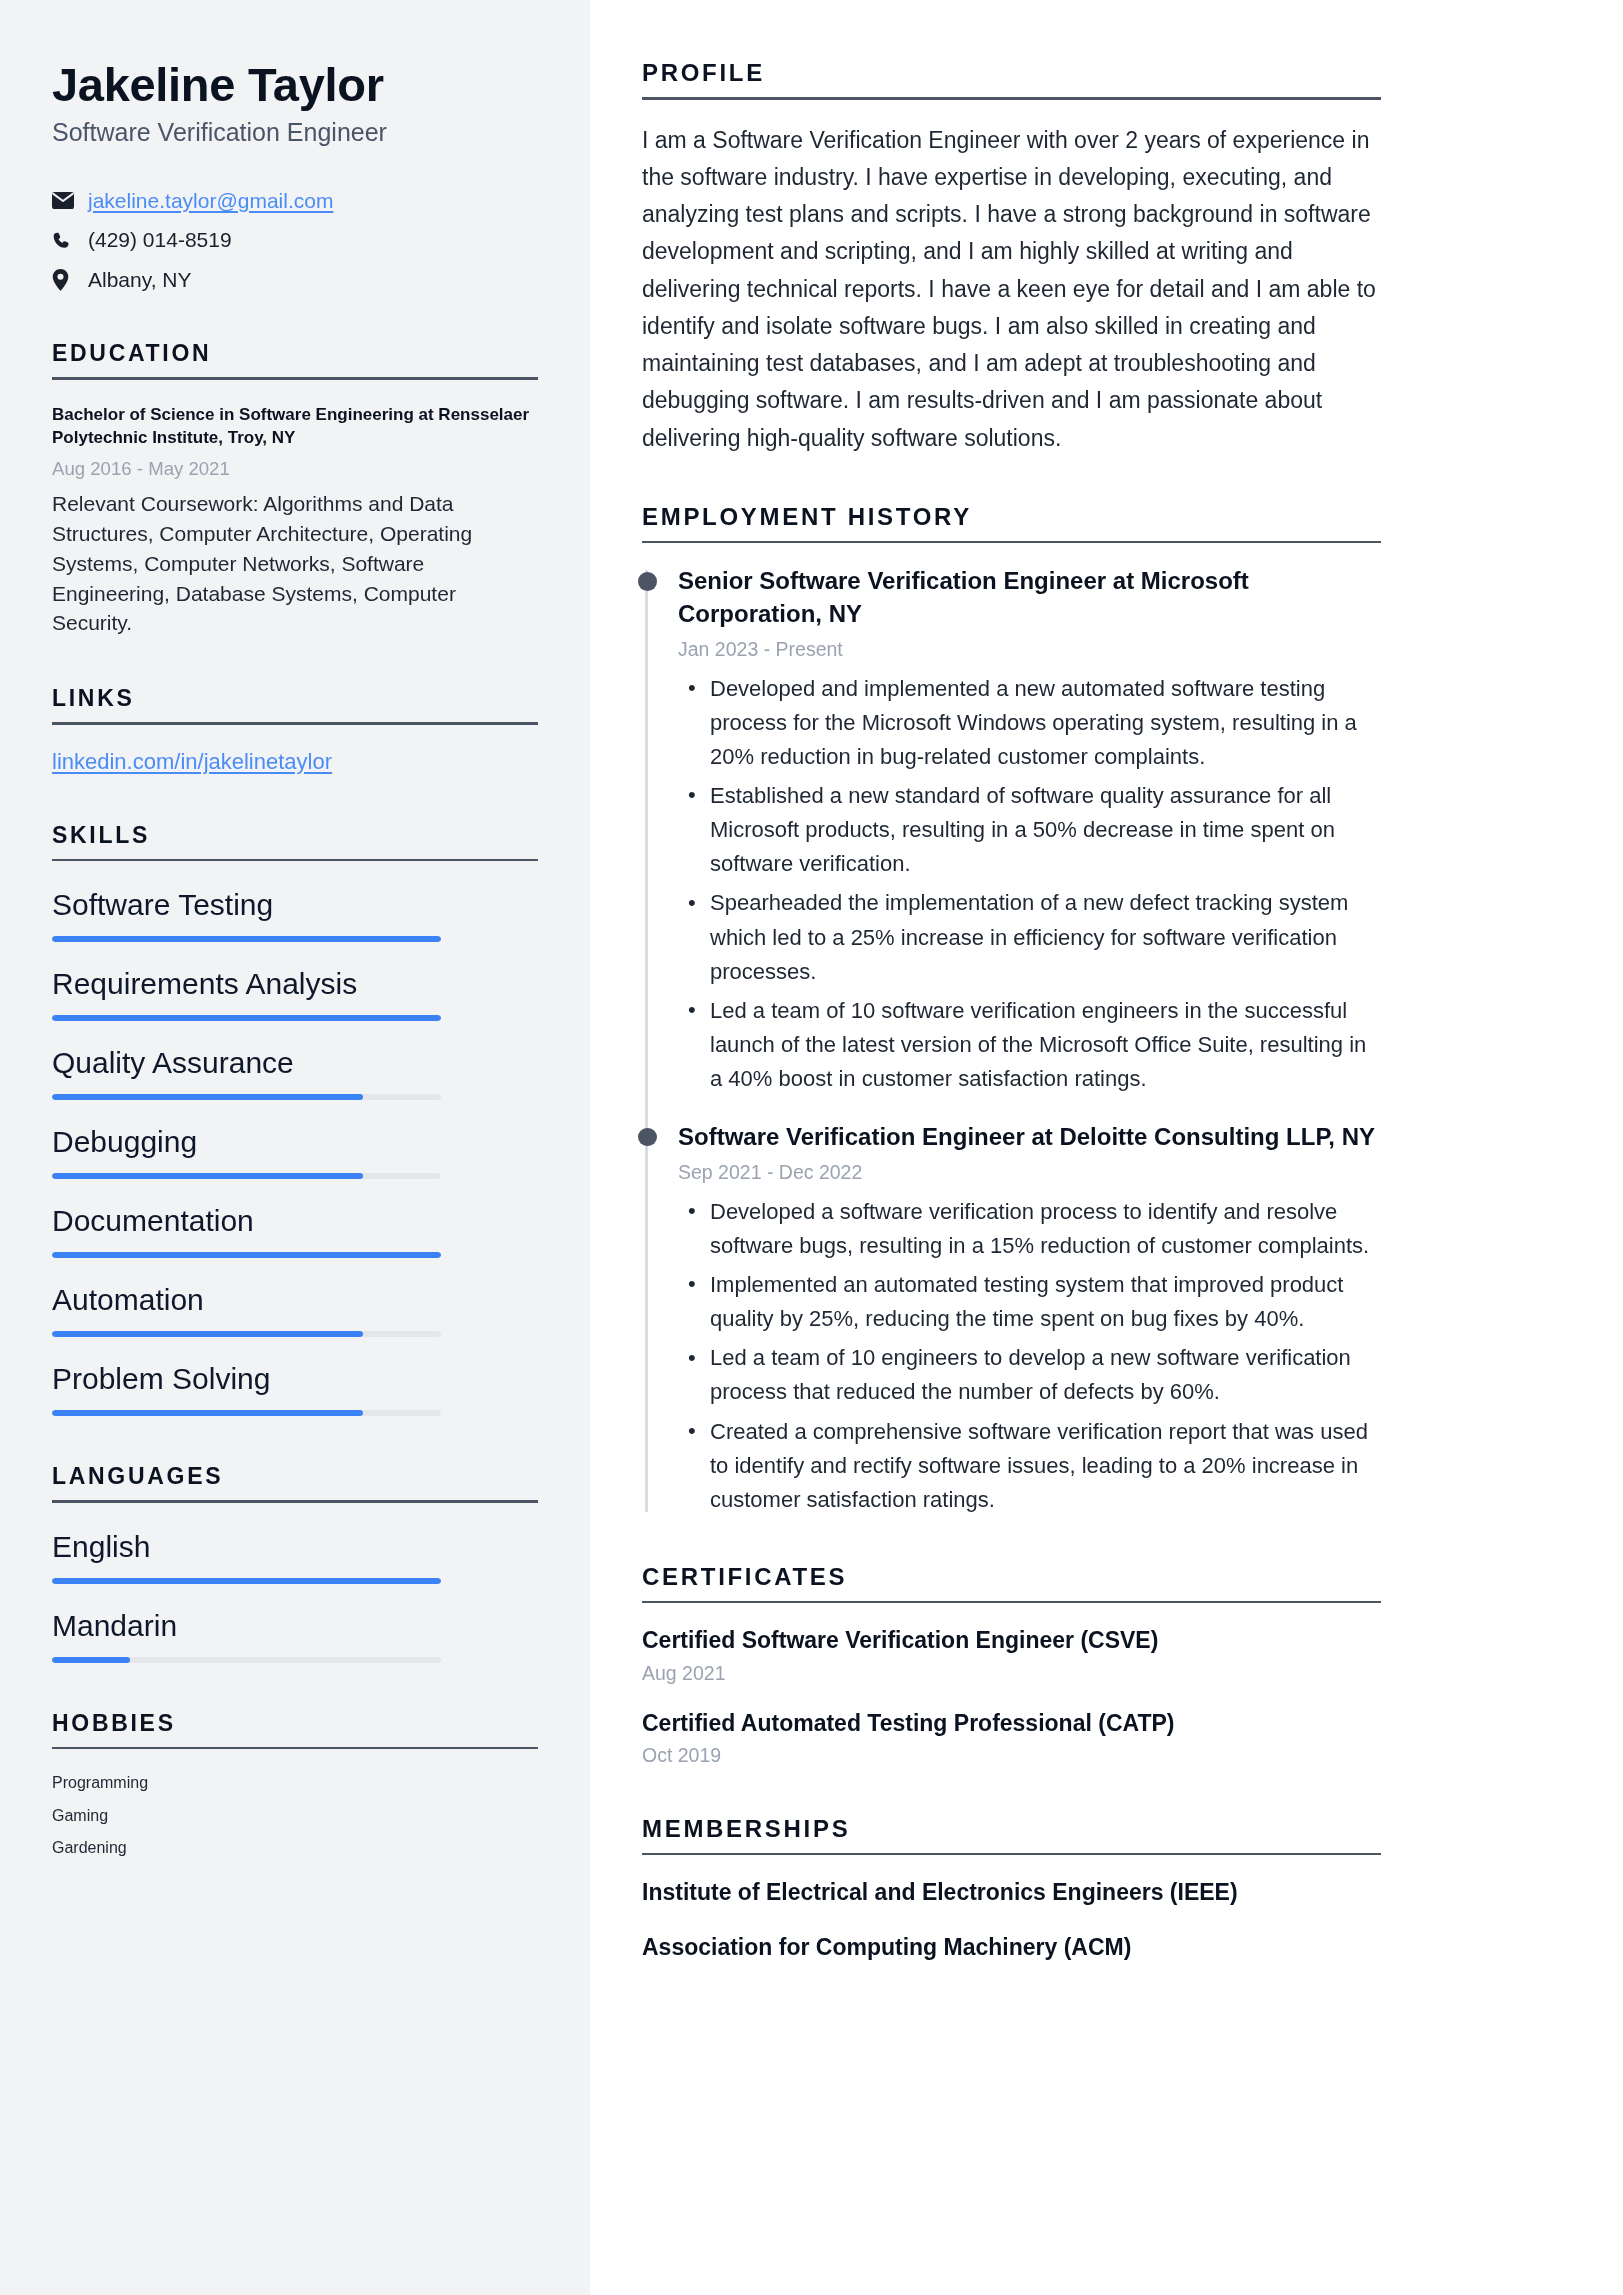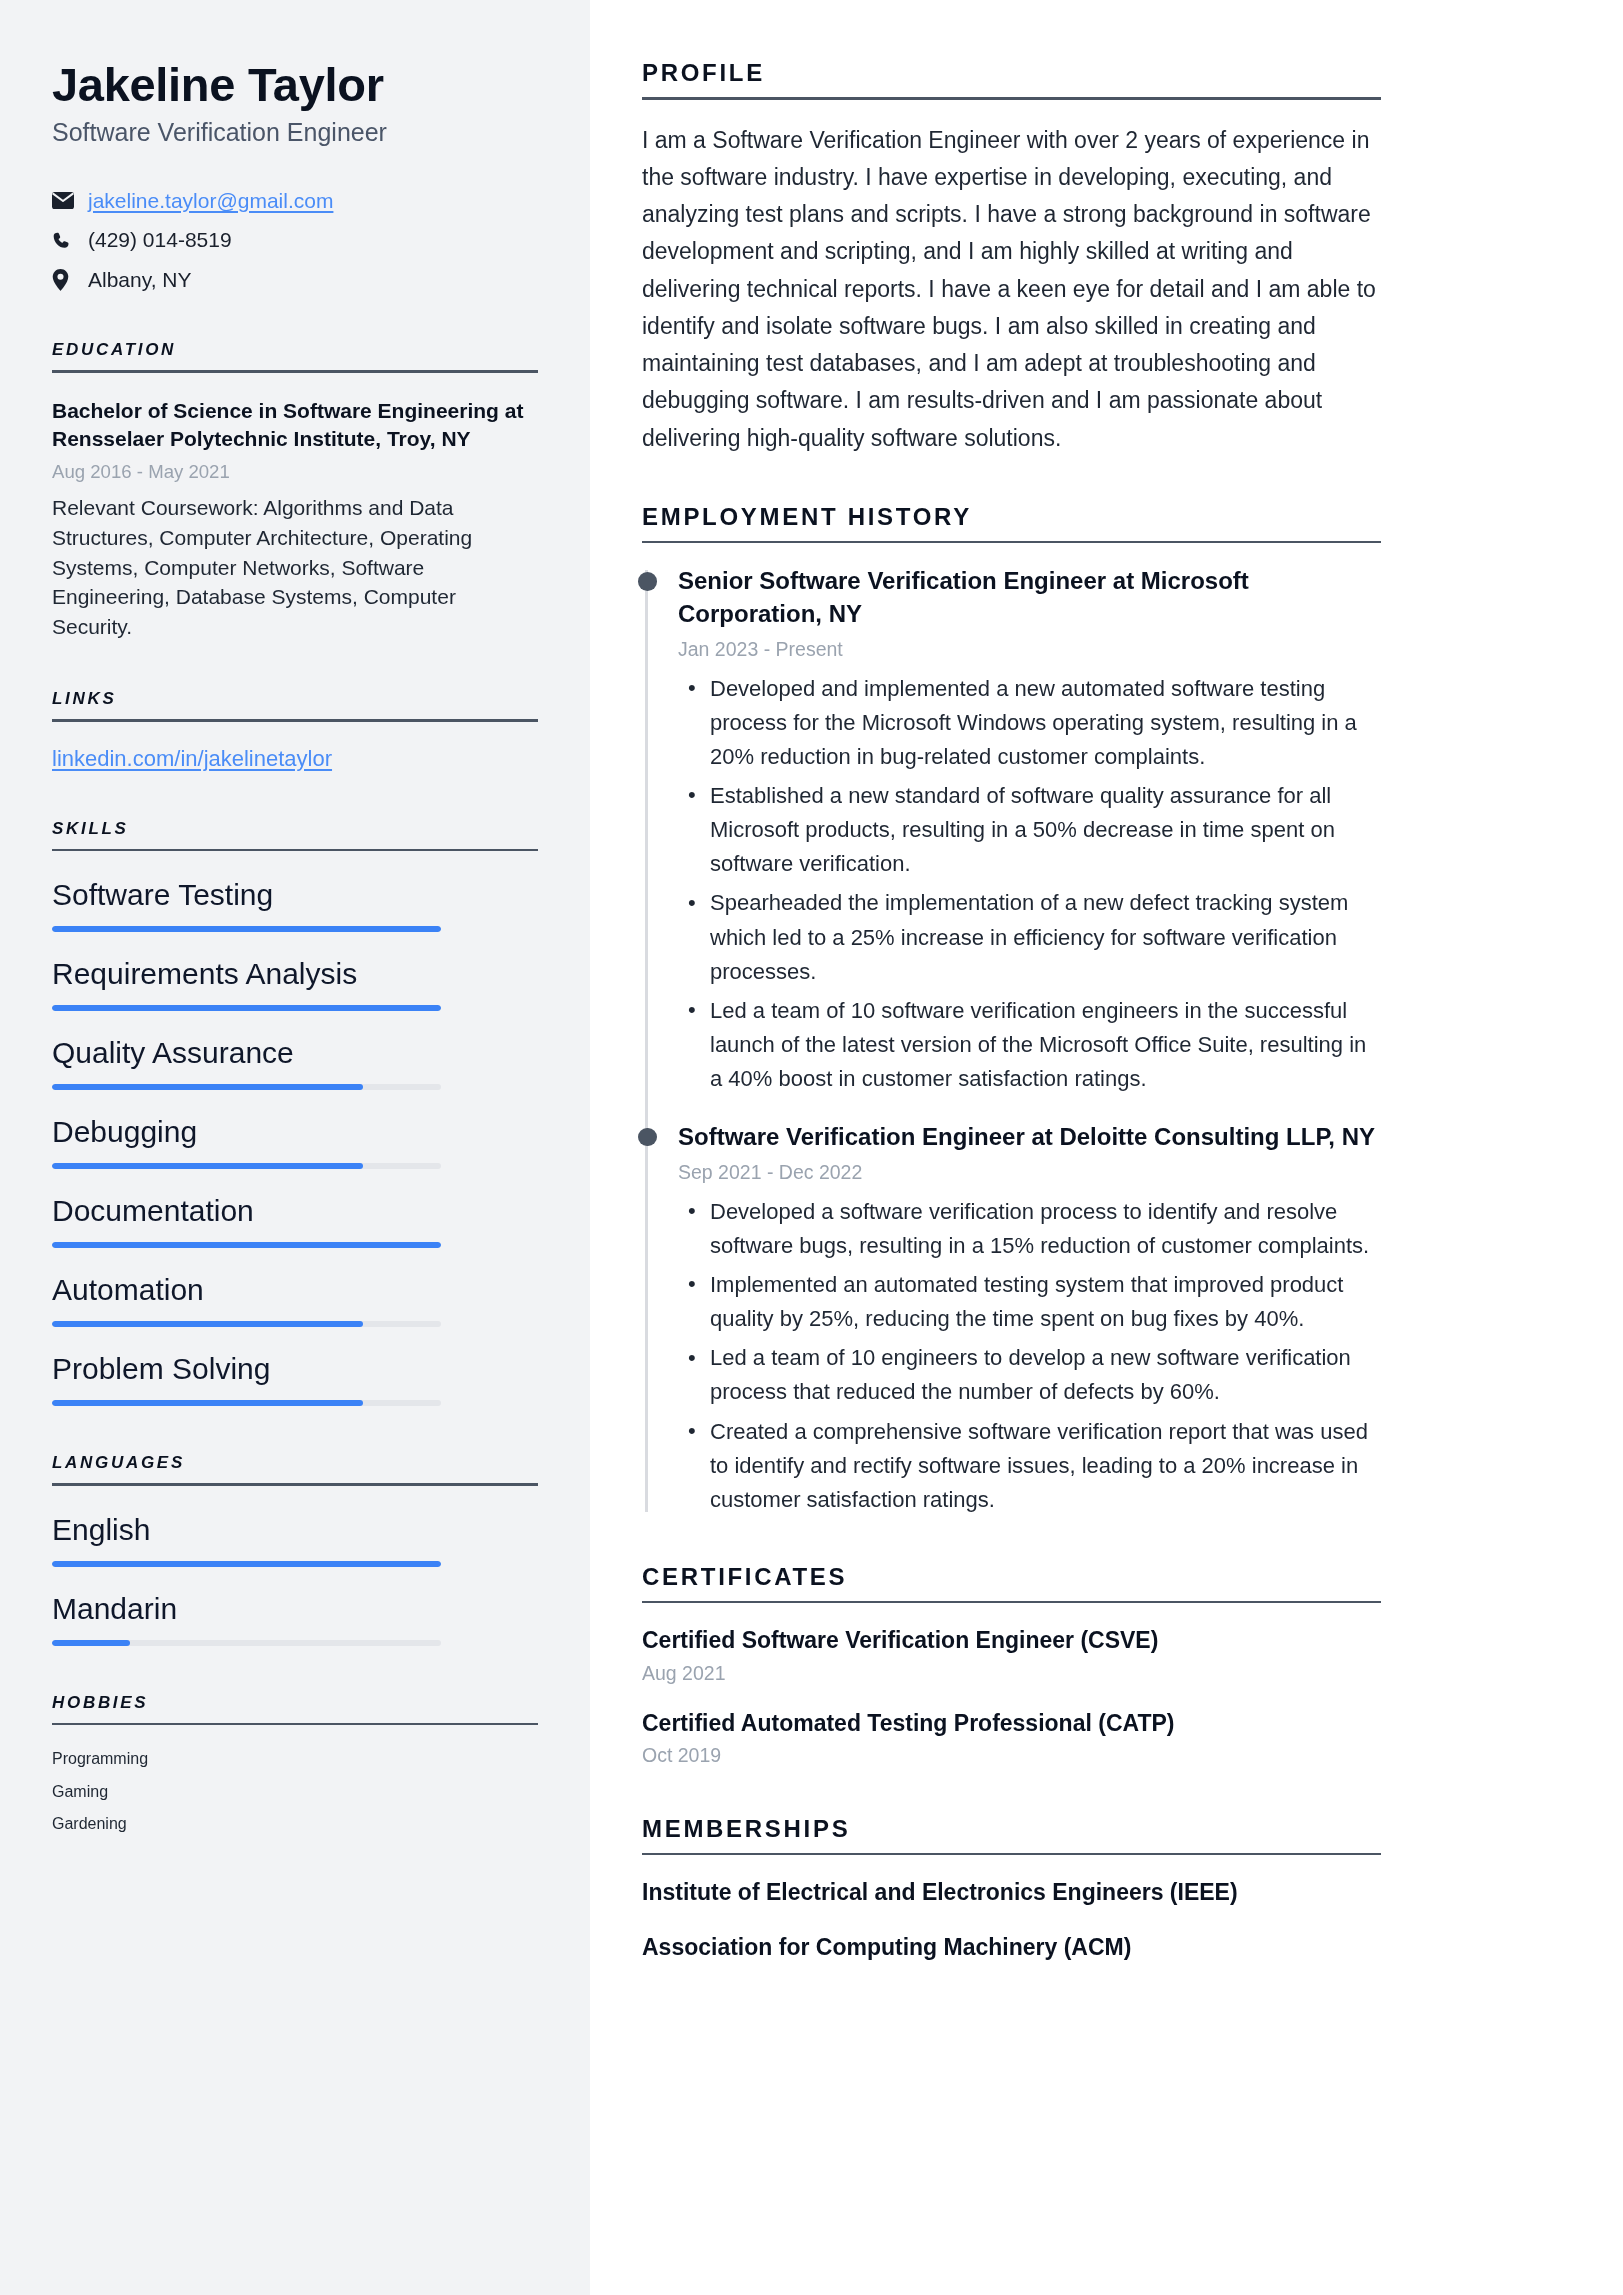--- a/index.html
+++ b/index.html
@@ -76,38 +76,37 @@
     color: #4a8cf7;
     text-decoration: underline;
     text-underline-offset: 2.5px;
     line-height: 1.25;
     text-align: right;
   }
 
   .side-section { margin-top: 47px; }
 
   .side-heading {
-    font-size: 17px;
+    font-size: 23px;
     font-weight: 700;
     letter-spacing: 2.7px;
     color: #0b1220;
     text-transform: uppercase;
     padding-bottom: 10px;
-    font-style: italic;
   }
 
   .heading-rule {
     height: 2.5px;
     background: #4b5563;
     width: 100%;
     margin-bottom: 24px;
   }
 
   .edu-degree {
-    font-size: 21px;
+    font-size: 17px;
     font-weight: 700;
     color: #0b1220;
     line-height: 1.35;
   }
 
   .edu-dates {
     font-size: 18.6px;
     color: #9aa3af;
     margin-top: 6.8px;
     line-height: 1.3;

